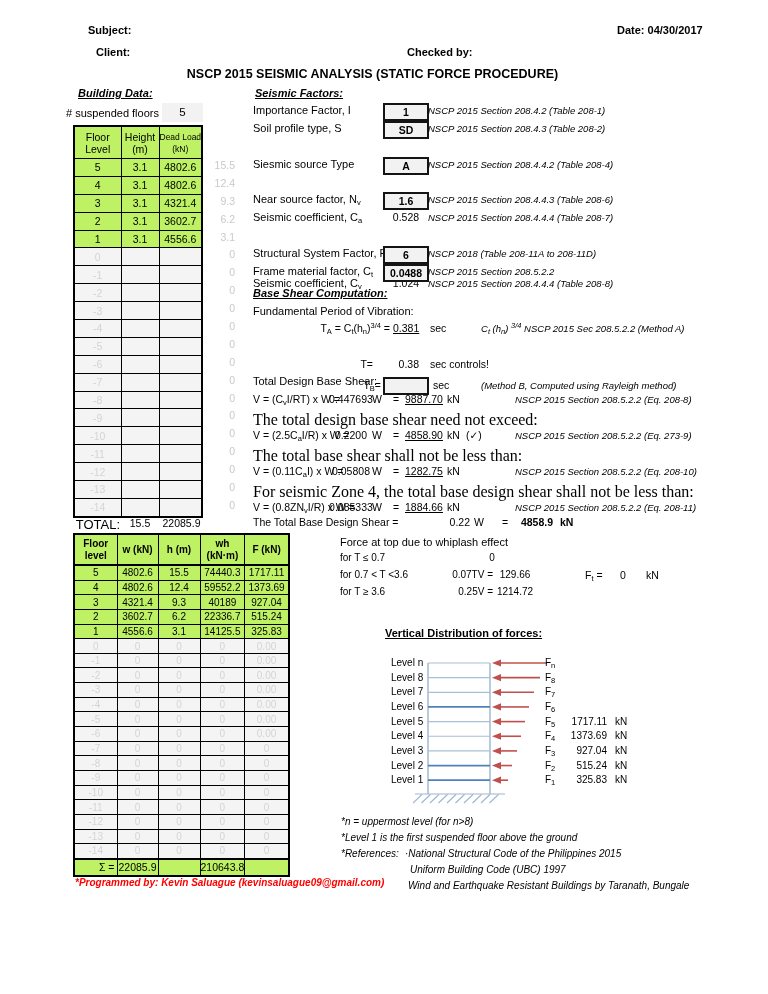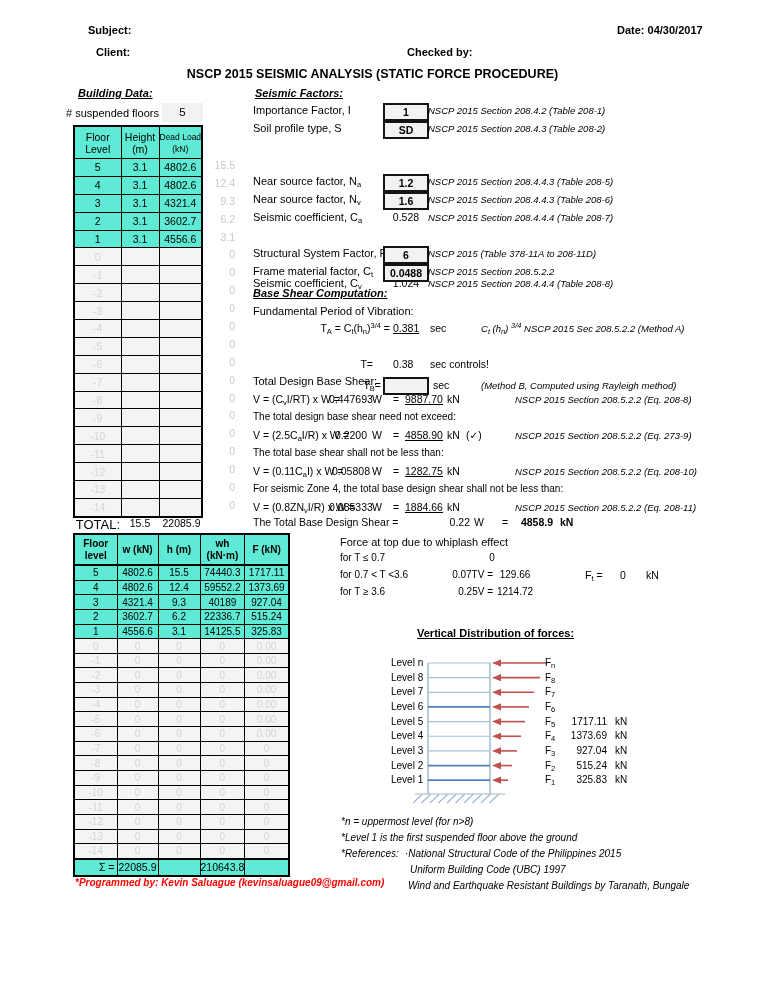--- a/index.html
+++ b/index.html
@@ -5,24 +5,24 @@
   html,body{margin:0;padding:0;background:#9a9a9a;}
   #page{position:relative;width:768px;height:994px;background:#ffffff;margin:0 auto;
         font-family:"Liberation Sans","DejaVu Sans",sans-serif;font-size:11px;color:#000;overflow:hidden;}
   .abs{position:absolute;}
   .b{font-weight:bold;}
   .i{font-style:italic;}
   .u{text-decoration:underline;}
   .nw{white-space:nowrap;}
   .hd{font-weight:bold;font-style:italic;text-decoration:underline;font-size:11px;white-space:nowrap;}
   .ref{font-style:italic;font-size:9.5px;white-space:nowrap;}
-  .note{font-size:10px;white-space:nowrap;}
+  .note{font-size:16px;white-space:nowrap;font-family:Liberation Serif, serif;}
   sub{font-size:7.5px;vertical-align:-2px;line-height:0;}
   sup{font-size:7.5px;vertical-align:4px;line-height:0;}
-  table{border-collapse:collapse;table-layout:fixed;position:absolute;background:#5eead4;padding-left:44px;}
+  table{border-collapse:collapse;table-layout:fixed;position:absolute;background:#bef264;padding-left:44px;}
   td,th{border:1px solid #000;text-align:center;padding:0;overflow:hidden;white-space:nowrap;font-weight:normal;}
   #table1{left:73px;top:125px;border:2px solid #000;font-size:10.5px;}
   #table1 th{height:31px;line-height:12px;}
   #table1 td{height:16.9px;}
   #table2{left:73px;top:533px;border:2px solid #000;font-size:10px;}
   #table2 th{height:29px;line-height:12px;font-weight:bold;border-bottom:2px solid #000;}
   #table2 td{height:13.65px;}
   #table2 tr.sum td{height:15px;border-top:2px solid #000;font-size:10.5px;}
   tr.ghost td{background:#f4f4f4;color:#d4d4d4;}
   .cum{height:17.9px;line-height:17.9px;text-align:right;color:#c9c9c9;font-size:10.5px;}
@@ -205,44 +205,44 @@
       <div class="facrow" style="top: 0px;">
         <span class="faclabel">Importance Factor, I</span>
         <div class="box" style="left: 130px; width: 42px; top: 0px;">1</div>
         <span class="facref ref">NSCP 2015 Section 208.4.2 (Table 208-1)</span>
       </div>
       <div class="facrow" style="top: 17.85px;">
         <span class="faclabel">Soil profile type, S</span>
         <div class="box" style="left: 130px; width: 42px; top: 0px;">SD</div>
         <span class="facref ref">NSCP 2015 Section 208.4.3 (Table 208-2)</span>
       </div>
-      <div class="facrow" style="top: 71.4px;">
-        <span class="faclabel">Near source factor, N<sub>a</sub></span>
-        <div class="box" style="left: 130px; width: 42px; top: 0px;">1.2</div>
-        <span class="facref ref">NSCP 2015 Section 208.4.4.3 (Table 208-5)</span>
+      <div class="facrow" style="top: 53.55px;">
+        <span class="faclabel">Siesmic source Type</span>
+        <div class="box" style="left: 130px; width: 42px; top: 0px;">A</div>
+        <span class="facref ref">NSCP 2015 Section 208.4.4.2 (Table 208-4)</span>
       </div>
       <div class="facrow" style="top: 89.25px;">
         <span class="faclabel">Near source factor, N<sub>v</sub></span>
         <div class="box" style="left: 130px; width: 42px; top: 0px;">1.6</div>
         <span class="facref ref">NSCP 2015 Section 208.4.4.3 (Table 208-6)</span>
       </div>
       <div class="facrow" style="top: 107.1px;">
         <span class="faclabel">Seismic coefficient, C<sub>a</sub></span>
         <div class="plainval" style="left: 130px; width: 46px; top: 1px;">0.528</div>
         <span class="facref ref">NSCP 2015 Section 208.4.4.4 (Table 208-7)</span>
       </div>
       <div class="facrow" style="top: 124.95px; margin-top: 48px;">
         <span class="faclabel">Seismic coefficient, C<sub>v</sub></span>
         <div class="plainval" style="left: 130px; width: 46px; top: 1px;">1.024</div>
         <span class="facref ref">NSCP 2015 Section 208.4.4.4 (Table 208-8)</span>
       </div>
       <div class="facrow" style="top: 142.8px;">
         <span class="faclabel">Structural System Factor, R</span>
         <div class="box" style="left: 130px; width: 42px; top: 0px;">6</div>
-        <span class="facref ref">NSCP 2015 (Table 378-11A to 208-11D)</span>
+        <span class="facref ref">NSCP 2018 (Table 208-11A to 208-11D)</span>
       </div>
       <div class="facrow" style="top: 160.65px;">
         <span class="faclabel">Frame material factor, C<sub>t</sub></span>
         <div class="box" style="left: 130px; width: 42px; top: 0px;">0.0488</div>
         <span class="facref ref">NSCP 2015 Section 208.5.2.2</span>
       </div>
     </div>
 
   <div class="abs" id="basesec" style="left:253px;top:287px;width:515px;height:248px;">
     <div class="abs hd" style="left:0;top:0;">Base Shear Computation:</div>
@@ -255,21 +255,21 @@
       <span class="ref" style="left:228px;top:1px;">C<sub>t</sub> (h<sub>n</sub>) <sup>3/4</sup>  NSCP 2015 Sec 208.5.2.2 (Method A)</span>
     </div>
     <div class="eqline" style="top:52px;margin-top:40px;">
       <span style="left:0;width:128px;text-align:right;">T<sub>B</sub>=</span>
       <span class="box" style="left:130px;width:42px;top:-2px;"></span>
       <span style="left:180px;">sec</span>
       <span class="ref" style="left:228px;top:1px;">(Method B, Computed using Rayleigh method)</span>
     </div>
     <div class="eqline" style="top:71px;">
       <span style="left:0;width:120px;text-align:right;">T=</span>
-      <span style="left:140px;width:26px;text-align:left;">0.38</span>
+      <span style="left:140px;width:26px;text-align:right;">0.38</span>
       <span style="left:177px;">sec controls!</span>
     </div>
 
     <div class="abs nw" style="left:0;top:88px;">Total Design Base Shear:</div>
 
     <div id="eqlines" class="abs" style="left:0;top:0;width:515px;">
         <div class="eqline" style="top: 106px;">
           <span style="left: 0px;">V = (C<sub>v</sub>I/RT) x W =</span>
           <span style="left: 60px; width: 76px; text-align: center;">0.447693</span>
           <span style="left: 119px;">W</span>
@@ -505,21 +505,21 @@
           <td>22085.9</td>
           <td></td>
           <td>210643.8</td>
           <td></td>
         </tr>
       </tbody>
   </table>
 
   <div class="abs i b redtxt nw" style="left:75px;top:877px;font-size:10px;">*Programmed by: Kevin Saluague (kevinsaluague09@gmail.com)</div>
 
-  <div class="abs b u nw" style="left:385px;top:627px;margin-left:32px;">Vertical Distribution of forces:</div>
+  <div class="abs b u nw" style="left:385px;top:627px;">Vertical Distribution of forces:</div>
   <svg id="diagramsvg" class="abs" style="left:413px;top:650px;" width="145" height="165">
       <line x1="15" y1="13" x2="15" y2="144" stroke="#9db5cc" stroke-width="1.4"></line>
       <line x1="77" y1="13" x2="77" y2="144" stroke="#9db5cc" stroke-width="1.4"></line>
       <line x1="15" y1="13" x2="77" y2="13" stroke="#a8c0d6" stroke-width="1.2"></line>
       <line x1="86" y1="13" x2="134" y2="13" stroke="#c0504d" stroke-width="1.6"></line>
       <polygon points="79,13 88,9.4 88,16.6" fill="#c0504d"></polygon>
       <line x1="15" y1="27.65" x2="77" y2="27.65" stroke="#a8c0d6" stroke-width="1.2"></line>
       <line x1="86" y1="27.65" x2="127" y2="27.65" stroke="#c0504d" stroke-width="1.6"></line>
       <polygon points="79,27.65 88,24.049999999999997 88,31.25" fill="#c0504d"></polygon>
       <line x1="15" y1="42.3" x2="77" y2="42.3" stroke="#a8c0d6" stroke-width="1.2"></line>

